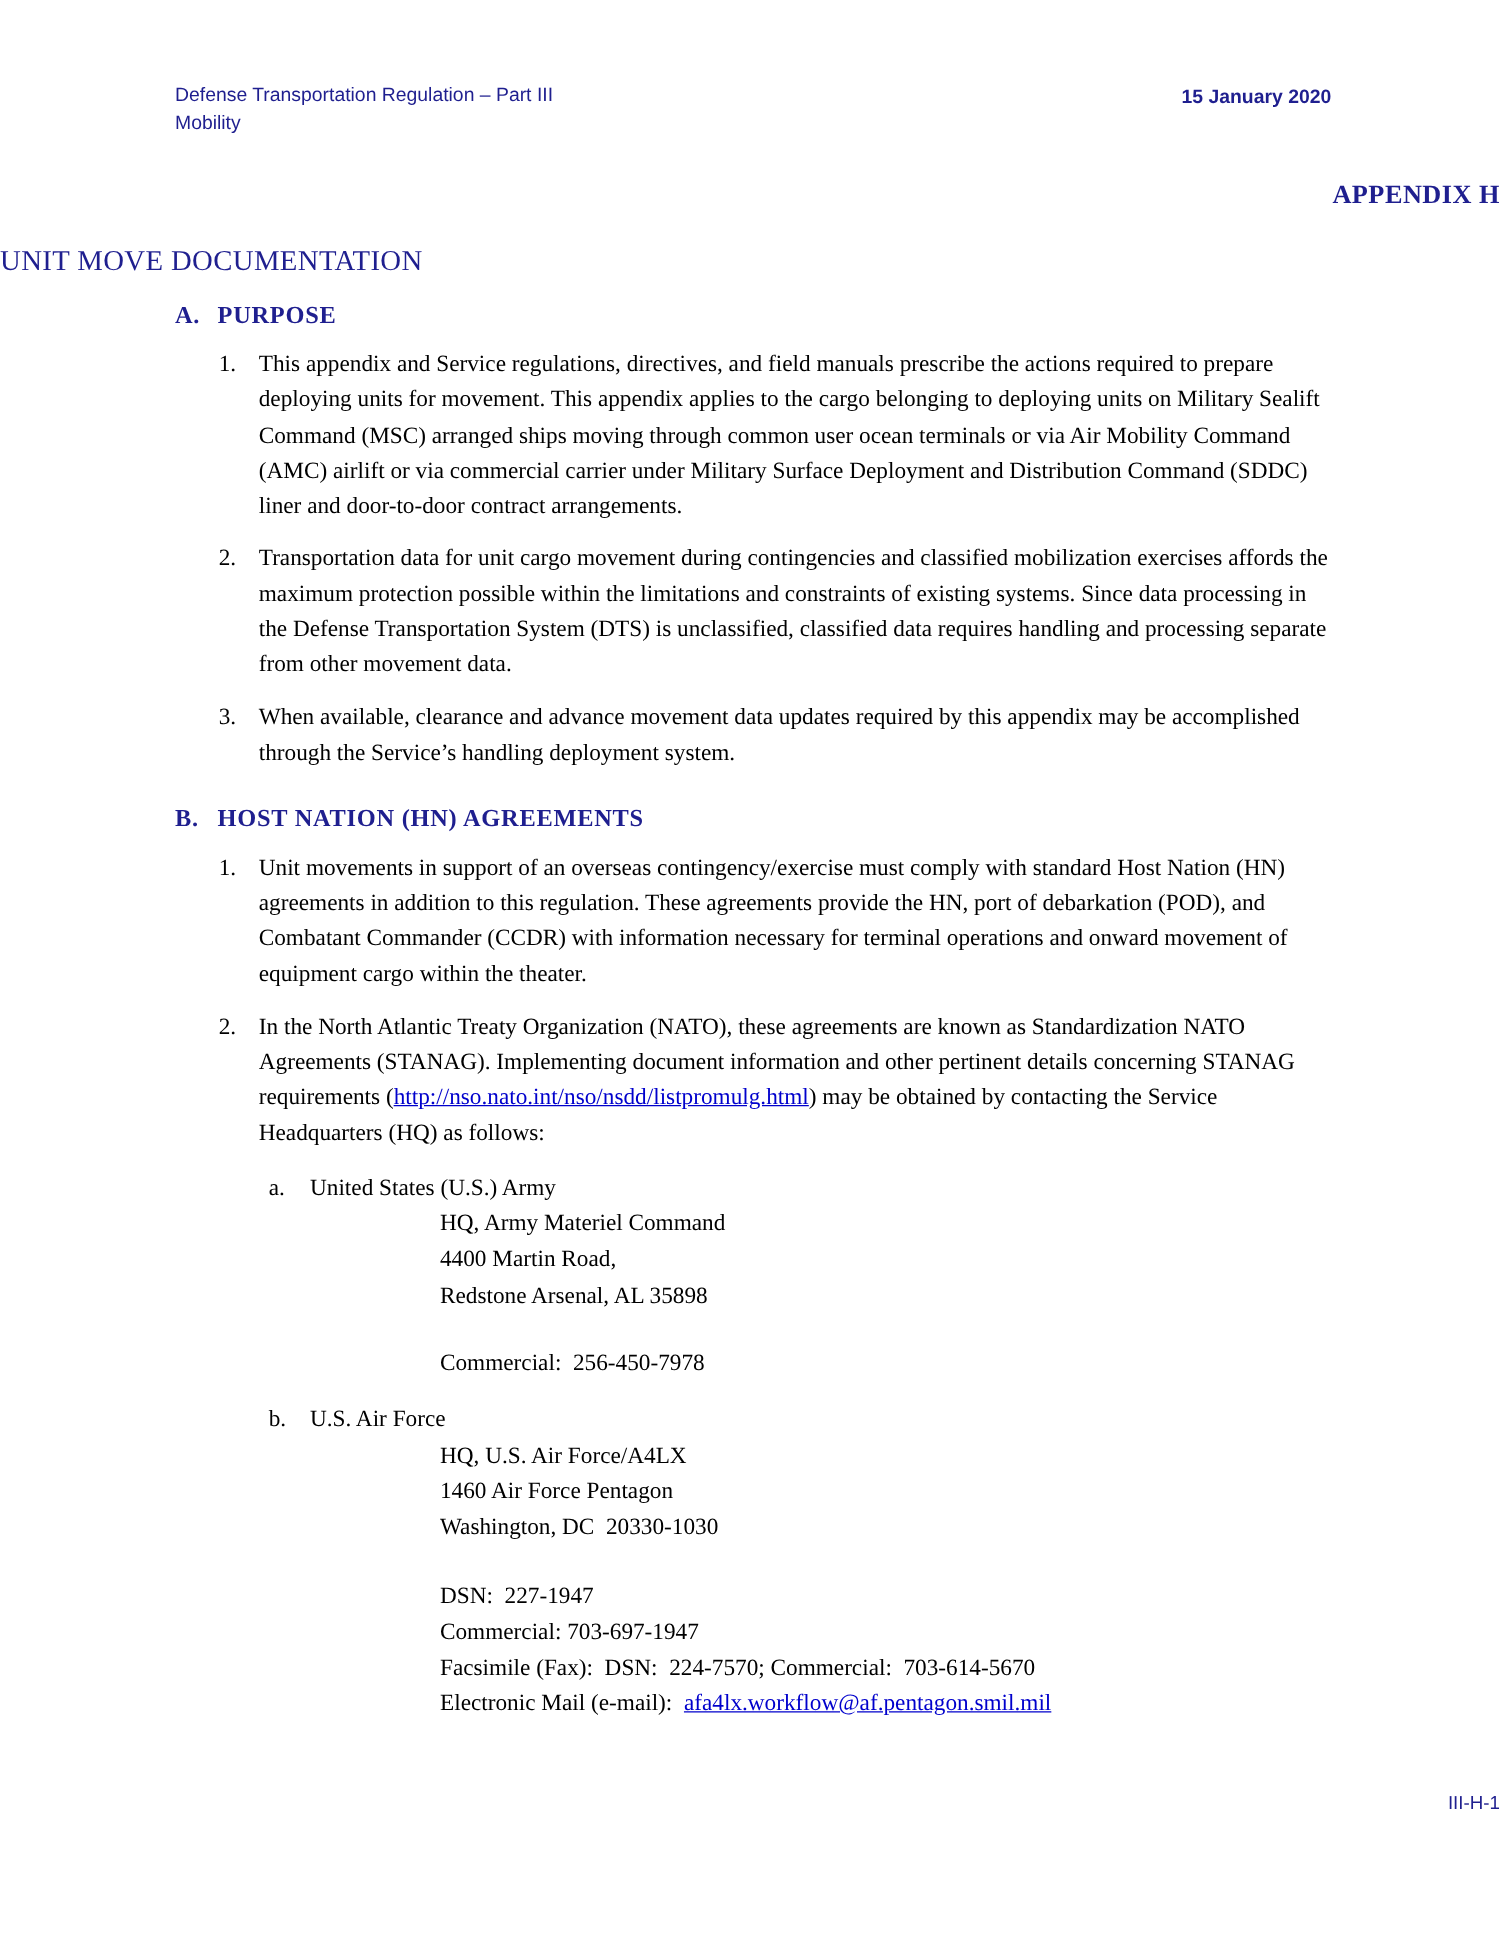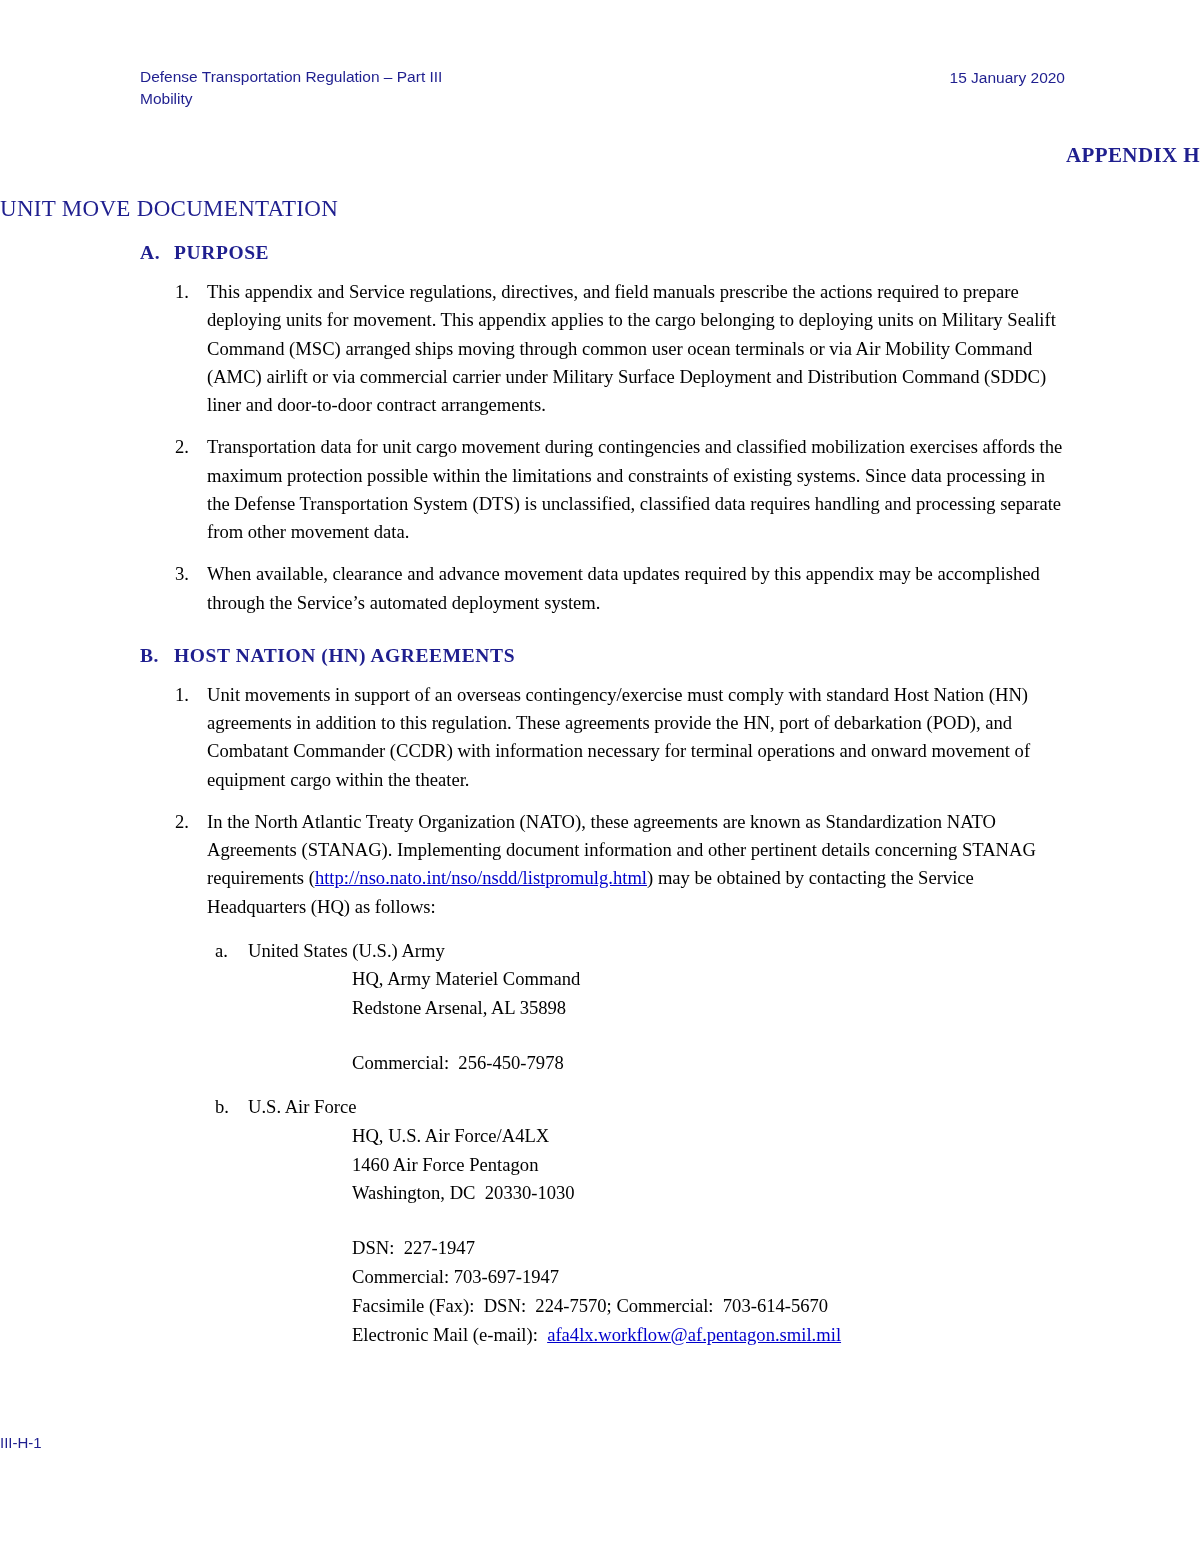--- a/index.html
+++ b/index.html
@@ -30,21 +30,21 @@
     width: 925px;
     display: flex;
     justify-content: space-between;
     align-items: flex-start;
     font-family: "Liberation Sans", "DejaVu Sans", sans-serif;
     font-size: 15.5px;
     line-height: 1.45;
     color: #1f1f8f;
   }
   .doc-header-left { text-align: left; }
-  .doc-header-right { text-align: left; white-space: nowrap; padding-top: 1px;}
+  .doc-header-right { text-align: left; white-space: nowrap; padding-top: 1px; font-weight: bold;}
 
   
   .appendix-title {
     position: absolute;
     left: 0; right: 0;
     top: 143px;
     text-align: right;
     font-size: 21px;
     font-weight: bold;
     letter-spacing: 0.4px;
@@ -128,21 +128,21 @@
   a.doclink, .doclink {
     color: #0000cc;
     text-decoration: underline;
   }
 
   
   .doc-footer {
     position: absolute;
     left: 0; right: 0;
     top: 1434px;
-    text-align: left;
+    text-align: right;
     font-family: "Liberation Sans", "DejaVu Sans", sans-serif;
     font-size: 15px;
     color: #1f1f8f;
   }
 </style>
 </head>
 <body>
 
 <div class="page">
 
@@ -169,21 +169,21 @@
       <span class="body">This appendix and Service regulations, directives, and field manuals prescribe the actions required to prepare deploying units for movement.  This appendix applies to the cargo belonging to deploying units on Military Sealift Command (MSC) arranged ships moving through common user ocean terminals or via Air Mobility Command (AMC) airlift or via commercial carrier under Military Surface Deployment and Distribution Command (SDDC) liner and door-to-door contract arrangements.</span>
     </div>
 
     <div class="num-item">
       <span class="marker">2.</span>
       <span class="body">Transportation data for unit cargo movement during contingencies and classified mobilization exercises affords the maximum protection possible within the limitations and constraints of existing systems.  Since data processing in the Defense Transportation System (DTS) is unclassified, classified data requires handling and processing separate from other movement data.</span>
     </div>
 
     <div class="num-item">
       <span class="marker">3.</span>
-      <span class="body">When available, clearance and advance movement data updates required by this appendix may be accomplished through the Service’s automated deployment system.</span>
+      <span class="body">When available, clearance and advance movement data updates required by this appendix may be accomplished through the Service’s handling deployment system.</span>
     </div>
 
     <div class="section-heading">
       <span class="sh-letter">B.</span>
       <span class="sh-text">HOST NATION (HN) AGREEMENTS</span>
     </div>
 
     <div class="num-item">
       <span class="marker">1.</span>
       <span class="body">Unit movements in support of an overseas contingency/exercise must comply with standard Host Nation (HN) agreements in addition to this regulation.  These agreements provide the HN, port of debarkation (POD), and Combatant Commander (CCDR) with information necessary for terminal operations and onward movement of equipment cargo within the theater.</span>
@@ -193,20 +193,21 @@
       <span class="marker">2.</span>
       <span class="body"><span>In the North Atlantic Treaty Organization (NATO), these agreements are known as Standardization NATO Agreements (STANAG).  Implementing document information and other pertinent details concerning STANAG requirements (</span><a class="doclink" href="#">http://nso.nato.int/nso/nsdd/listpromulg.html</a><span>) may be obtained by contacting the Service Headquarters (HQ) as follows:</span></span>
     </div>
 
     <div class="alpha-item">
       <span class="marker">a.</span>
       <span class="body">United States (U.S.) Army</span>
     </div>
     <div class="addr-block">
       <div class="addr-line">HQ, Army Materiel Command</div>
+      <div class="addr-line">4400 Martin Road,</div>
       <div class="addr-line">Redstone Arsenal, AL 35898</div>
     </div>
     <div class="addr-block tight">
       <div class="addr-line">Commercial:  256-450-7978</div>
     </div>
 
     <div class="alpha-item">
       <span class="marker">b.</span>
       <span class="body">U.S. Air Force</span>
     </div>

